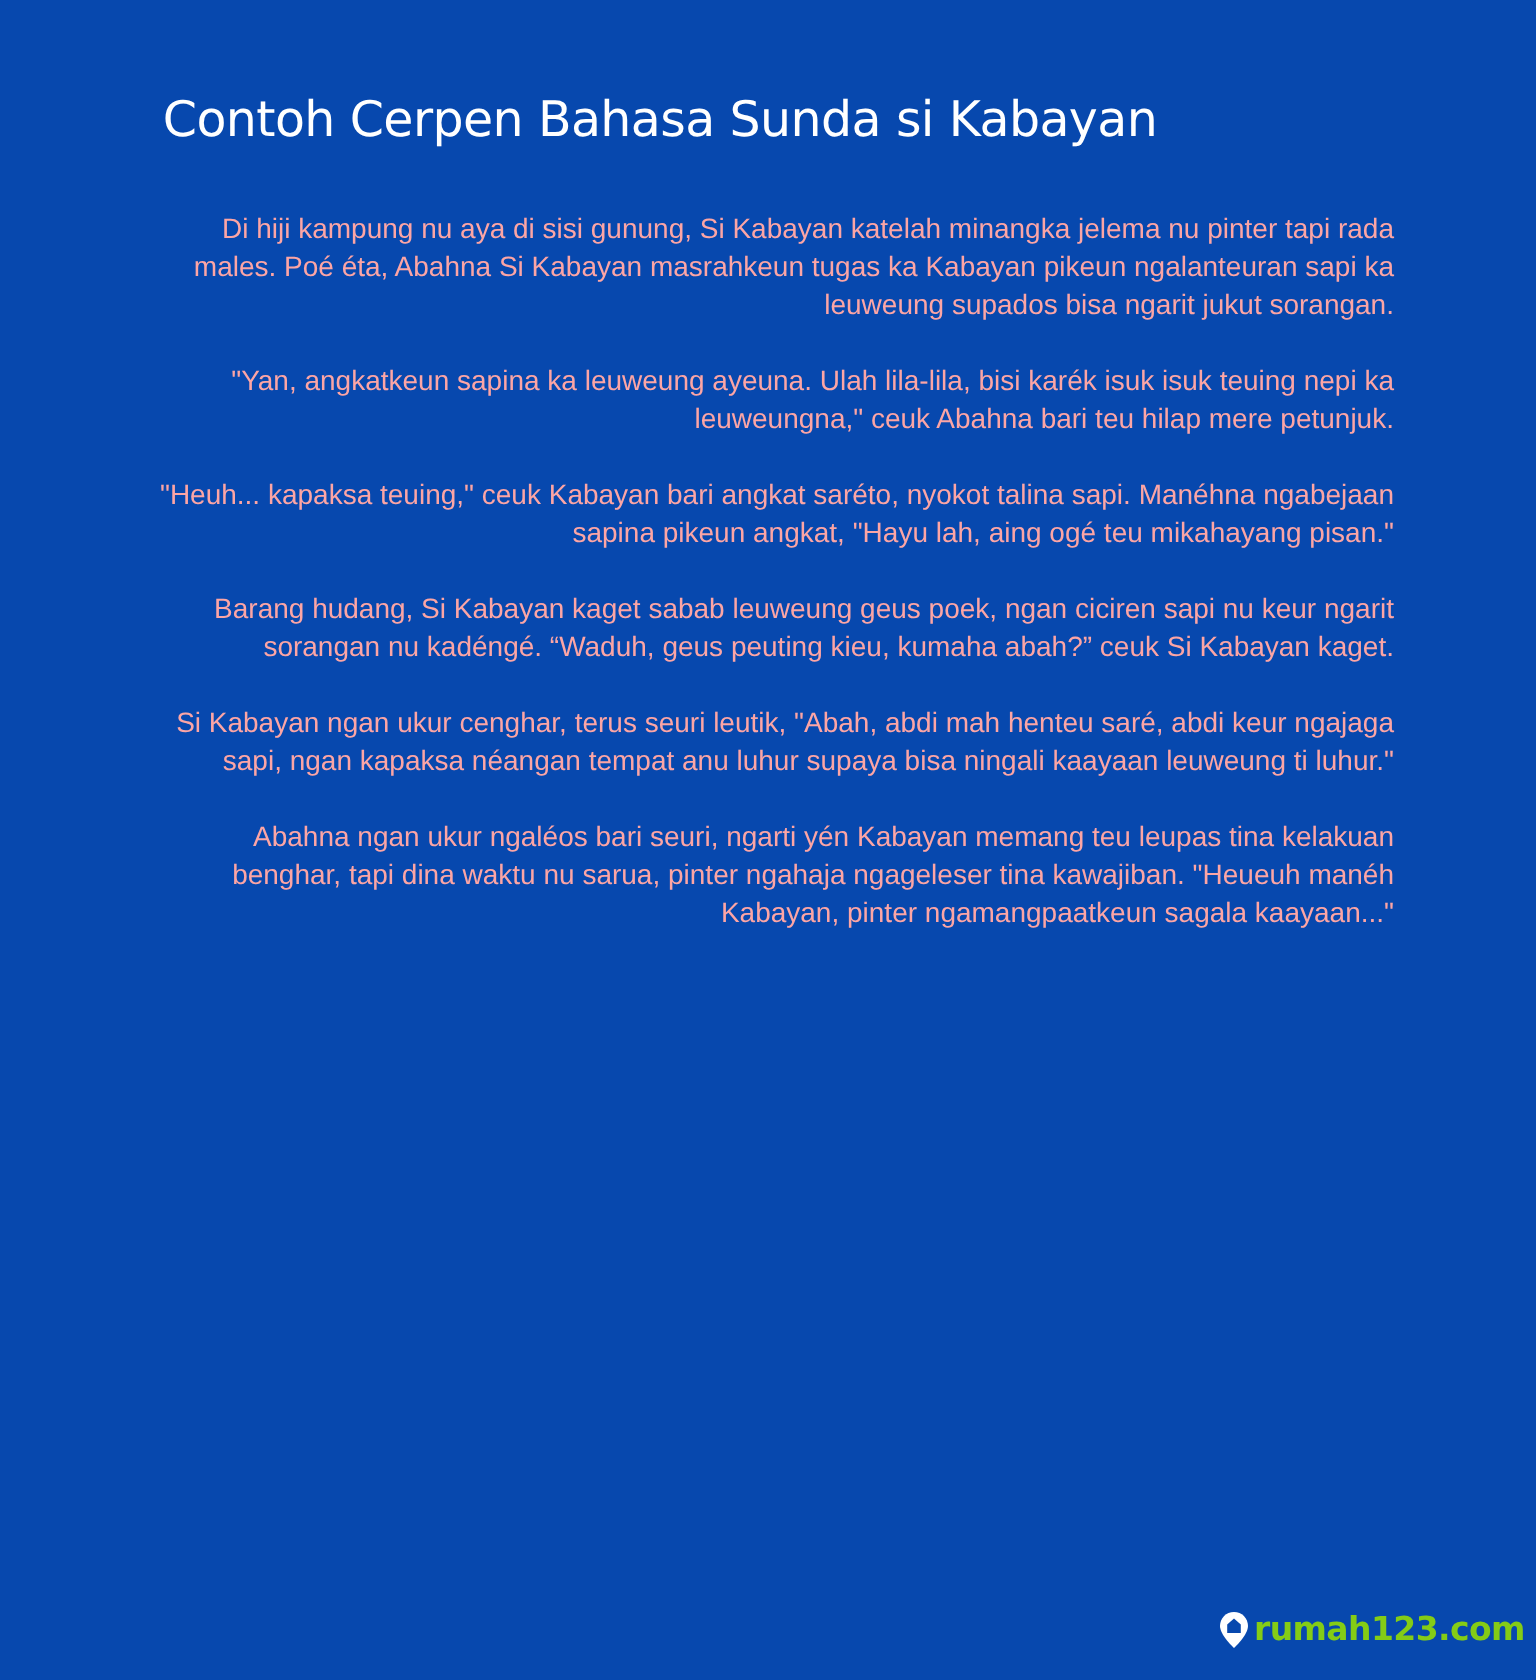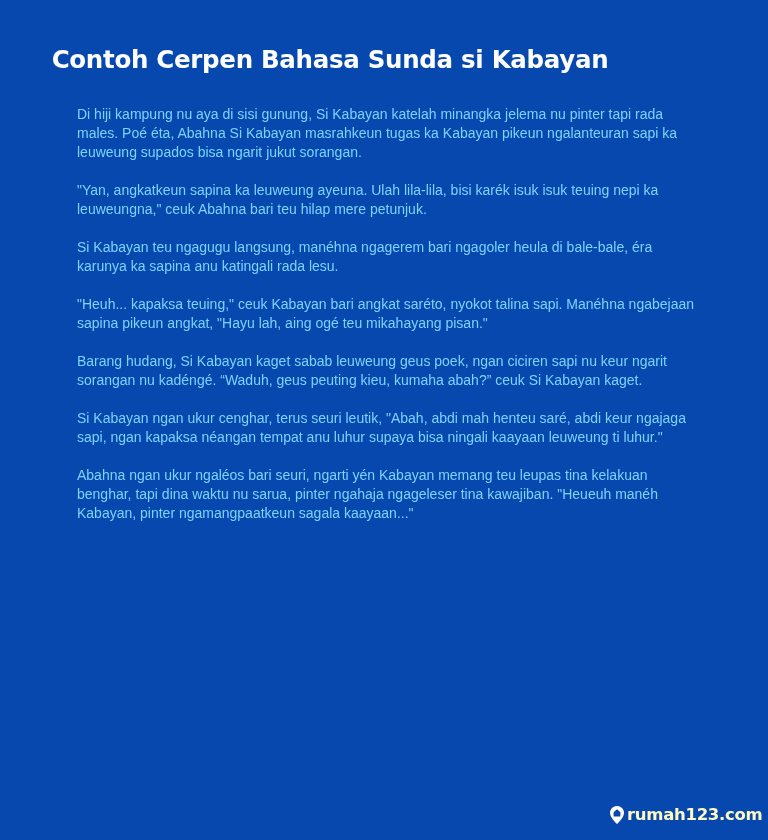--- a/index.html
+++ b/index.html
@@ -15,69 +15,69 @@
       font-family: "Liberation Sans", sans-serif;
       color: #ffffff;
     }
     .title {
       position: absolute;
       top: 42px;
       left: 0;
       width: 660px;
       text-align: center;
       font-family: "DejaVu Sans", sans-serif;
-      font-weight: bold;
+      font-weight: normal;
       font-size: 24.5px;
       letter-spacing: -0.3px;
       line-height: 36px;
       margin: 0;
     }
     .story {
       position: absolute;
       top: 105px;
       left: 77px;
       width: 620px;
     }
     .story p {
       margin: 0 0 19px 0;
       font-size: 14px;
       line-height: 19px;
       letter-spacing: 0px;
-      color: #7dd3fc;
+      color: #fca5a5;
+      text-align: right;
     }
     .logo {
       position: absolute;
       left: 610px;
       top: 805px;
       display: flex;
       align-items: center;
       gap: 3px;
     }
     .logo-pin {
       width: 14px;
       height: 18px;
       display: inline-block;
     }
     .logo-text {
       font-family: "DejaVu Sans", sans-serif;
       font-weight: bold;
       font-size: 16.5px;
       letter-spacing: -0.3px;
-      color: #fef9c3;
+      color: #84cc16;
     }
   </style>
 </head>
 <body>
 
 <h1 class="title">Contoh Cerpen Bahasa Sunda si Kabayan</h1>
 
 <div class="story">
   <p>Di hiji kampung nu aya di sisi gunung, Si Kabayan katelah minangka jelema nu pinter tapi rada males. Poé éta, Abahna Si Kabayan masrahkeun tugas ka Kabayan pikeun ngalanteuran sapi ka leuweung supados bisa ngarit jukut sorangan.</p>
   <p>"Yan, angkatkeun sapina ka leuweung ayeuna. Ulah lila-lila, bisi karék isuk isuk teuing nepi ka leuweungna," ceuk Abahna bari teu hilap mere petunjuk.</p>
-  <p>Si Kabayan teu ngagugu langsung, manéhna ngagerem bari ngagoler heula di bale-bale, éra karunya ka sapina anu katingali rada lesu.</p>
   <p>"Heuh... kapaksa teuing," ceuk Kabayan bari angkat saréto, nyokot talina sapi. Manéhna ngabejaan sapina pikeun angkat, "Hayu lah, aing ogé teu mikahayang pisan."</p>
   <p>Barang hudang, Si Kabayan kaget sabab leuweung geus poek, ngan ciciren sapi nu keur ngarit sorangan nu kadéngé. “Waduh, geus peuting kieu, kumaha abah?” ceuk Si Kabayan kaget.</p>
   <p>Si Kabayan ngan ukur cenghar, terus seuri leutik, "Abah, abdi mah henteu saré, abdi keur ngajaga sapi, ngan kapaksa néangan tempat anu luhur supaya bisa ningali kaayaan leuweung ti luhur."</p>
   <p>Abahna ngan ukur ngaléos bari seuri, ngarti yén Kabayan memang teu leupas tina kelakuan benghar, tapi dina waktu nu sarua, pinter ngahaja ngageleser tina kawajiban. "Heueuh manéh Kabayan, pinter ngamangpaatkeun sagala kaayaan..."</p>
 </div>
 
 <div class="logo">
   <span class="logo-pin">
     <svg width="14" height="18" viewBox="0 0 14 18">
       <path d="M7 0C3.1 0 0 3.1 0 7c0 4.6 7 11 7 11s7-6.4 7-11C14 3.1 10.9 0 7 0z" fill="#ffffff"></path>

